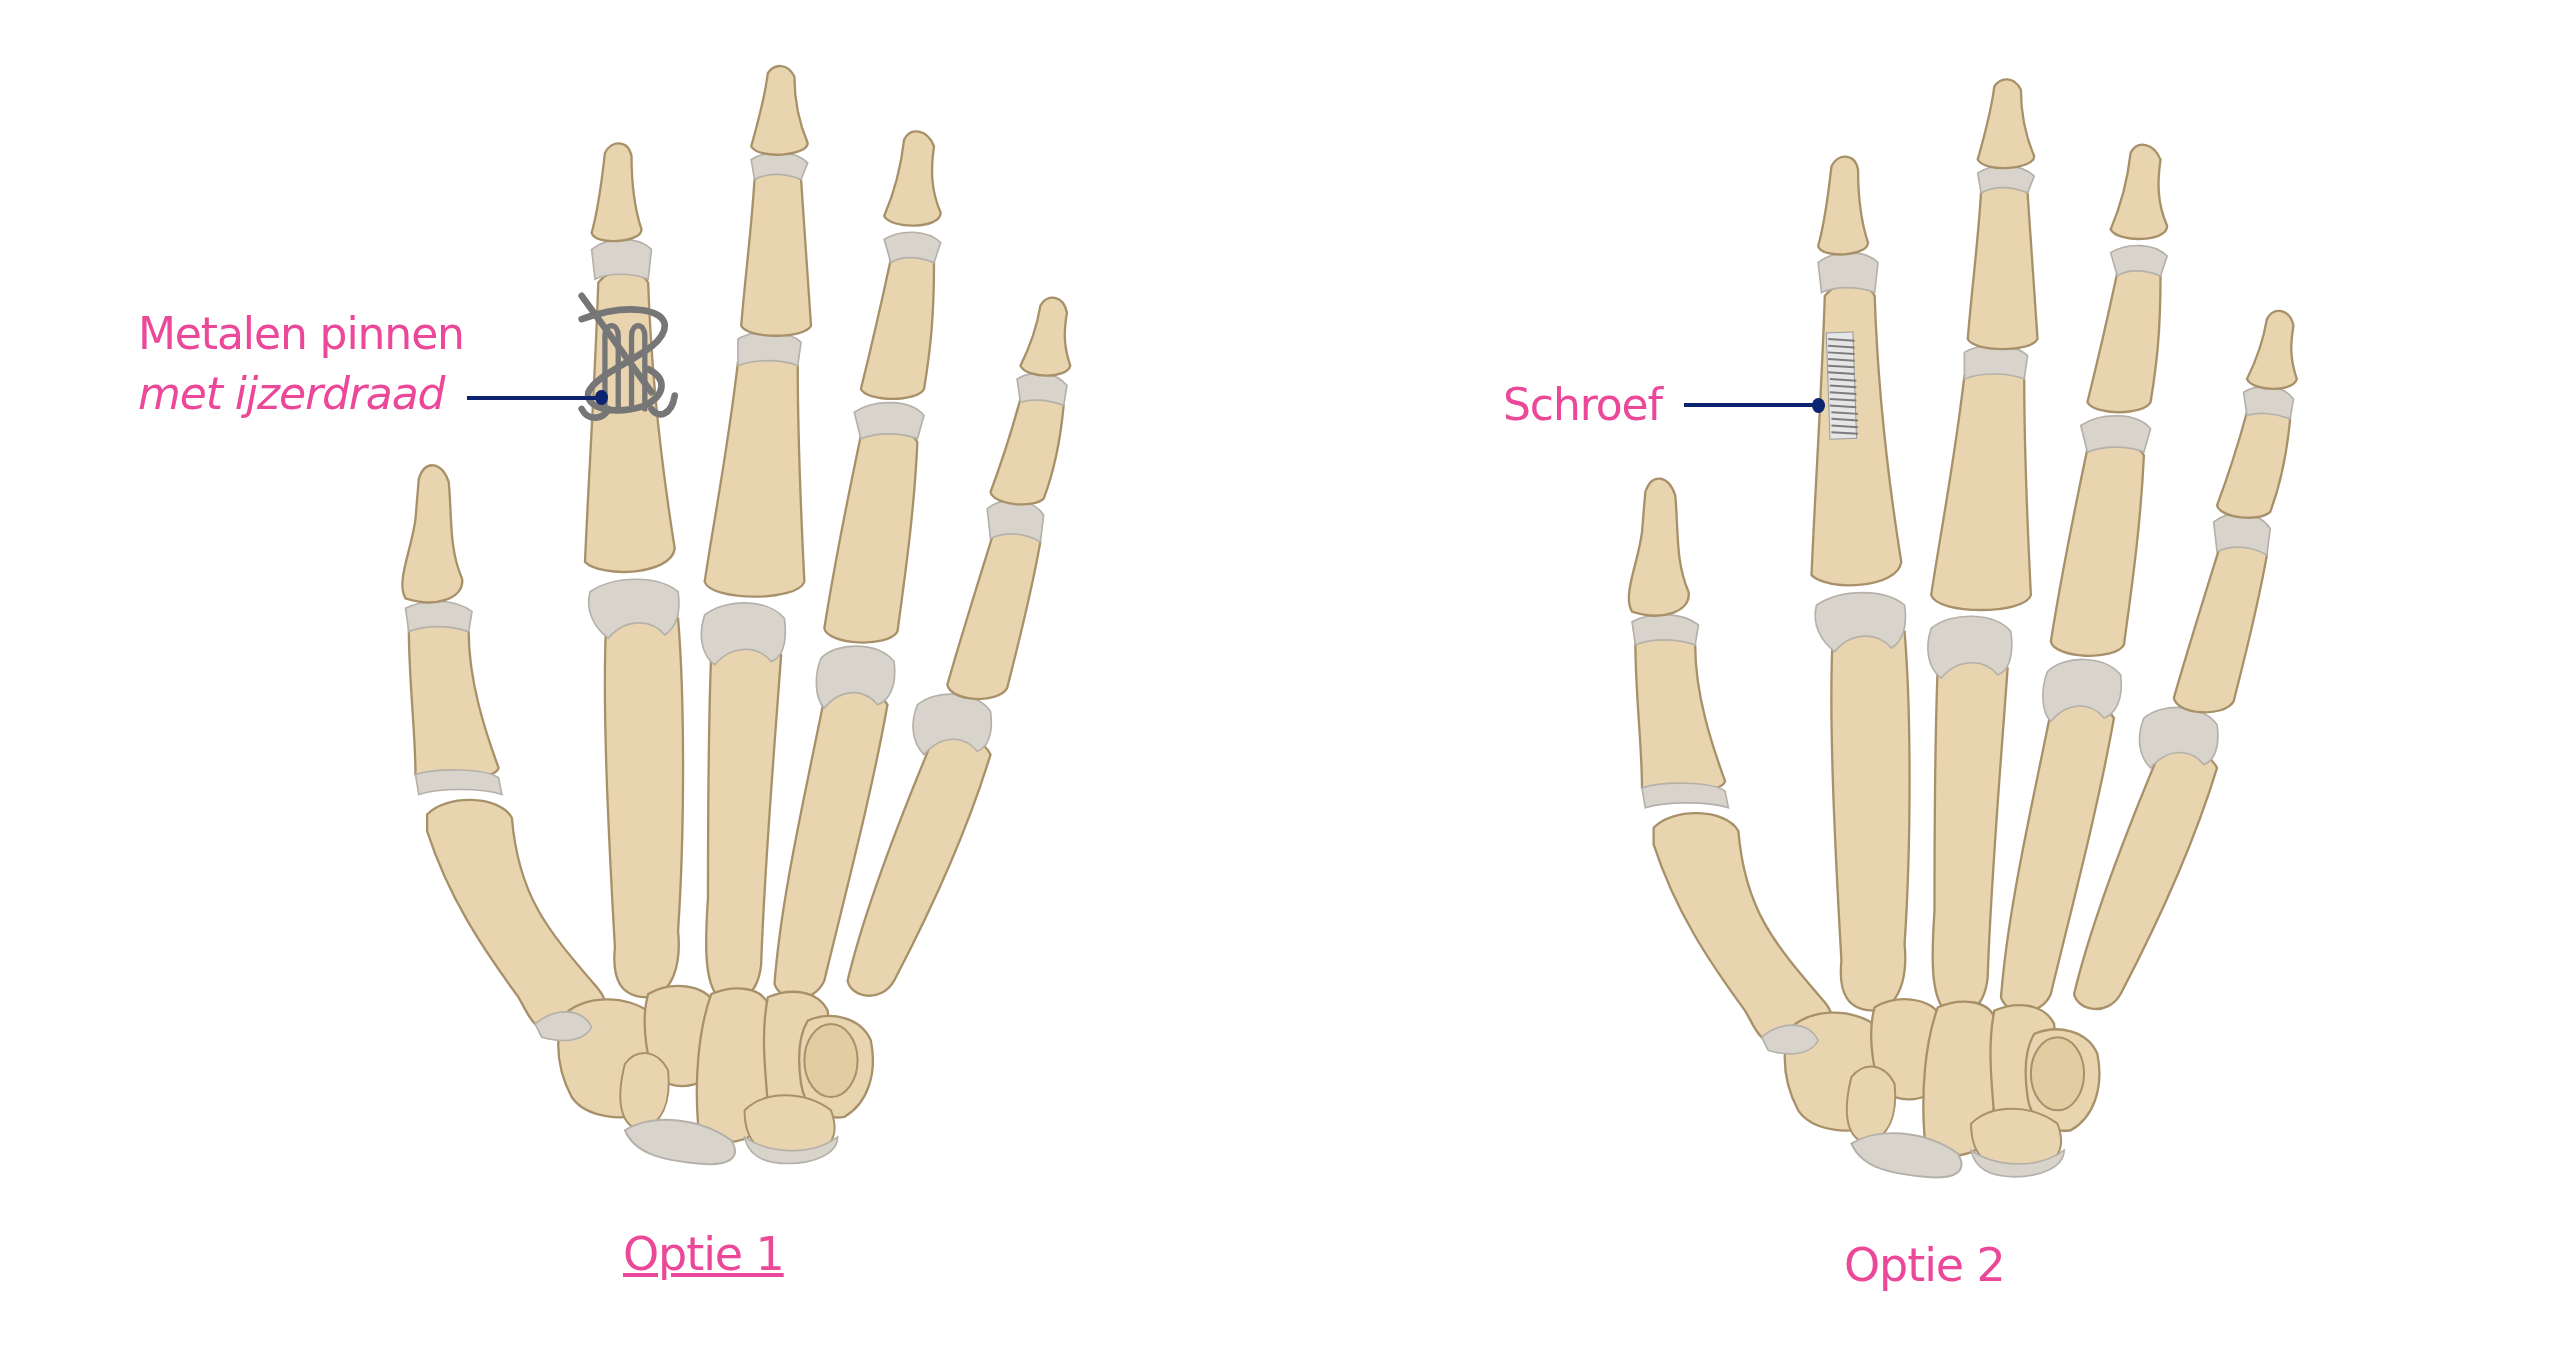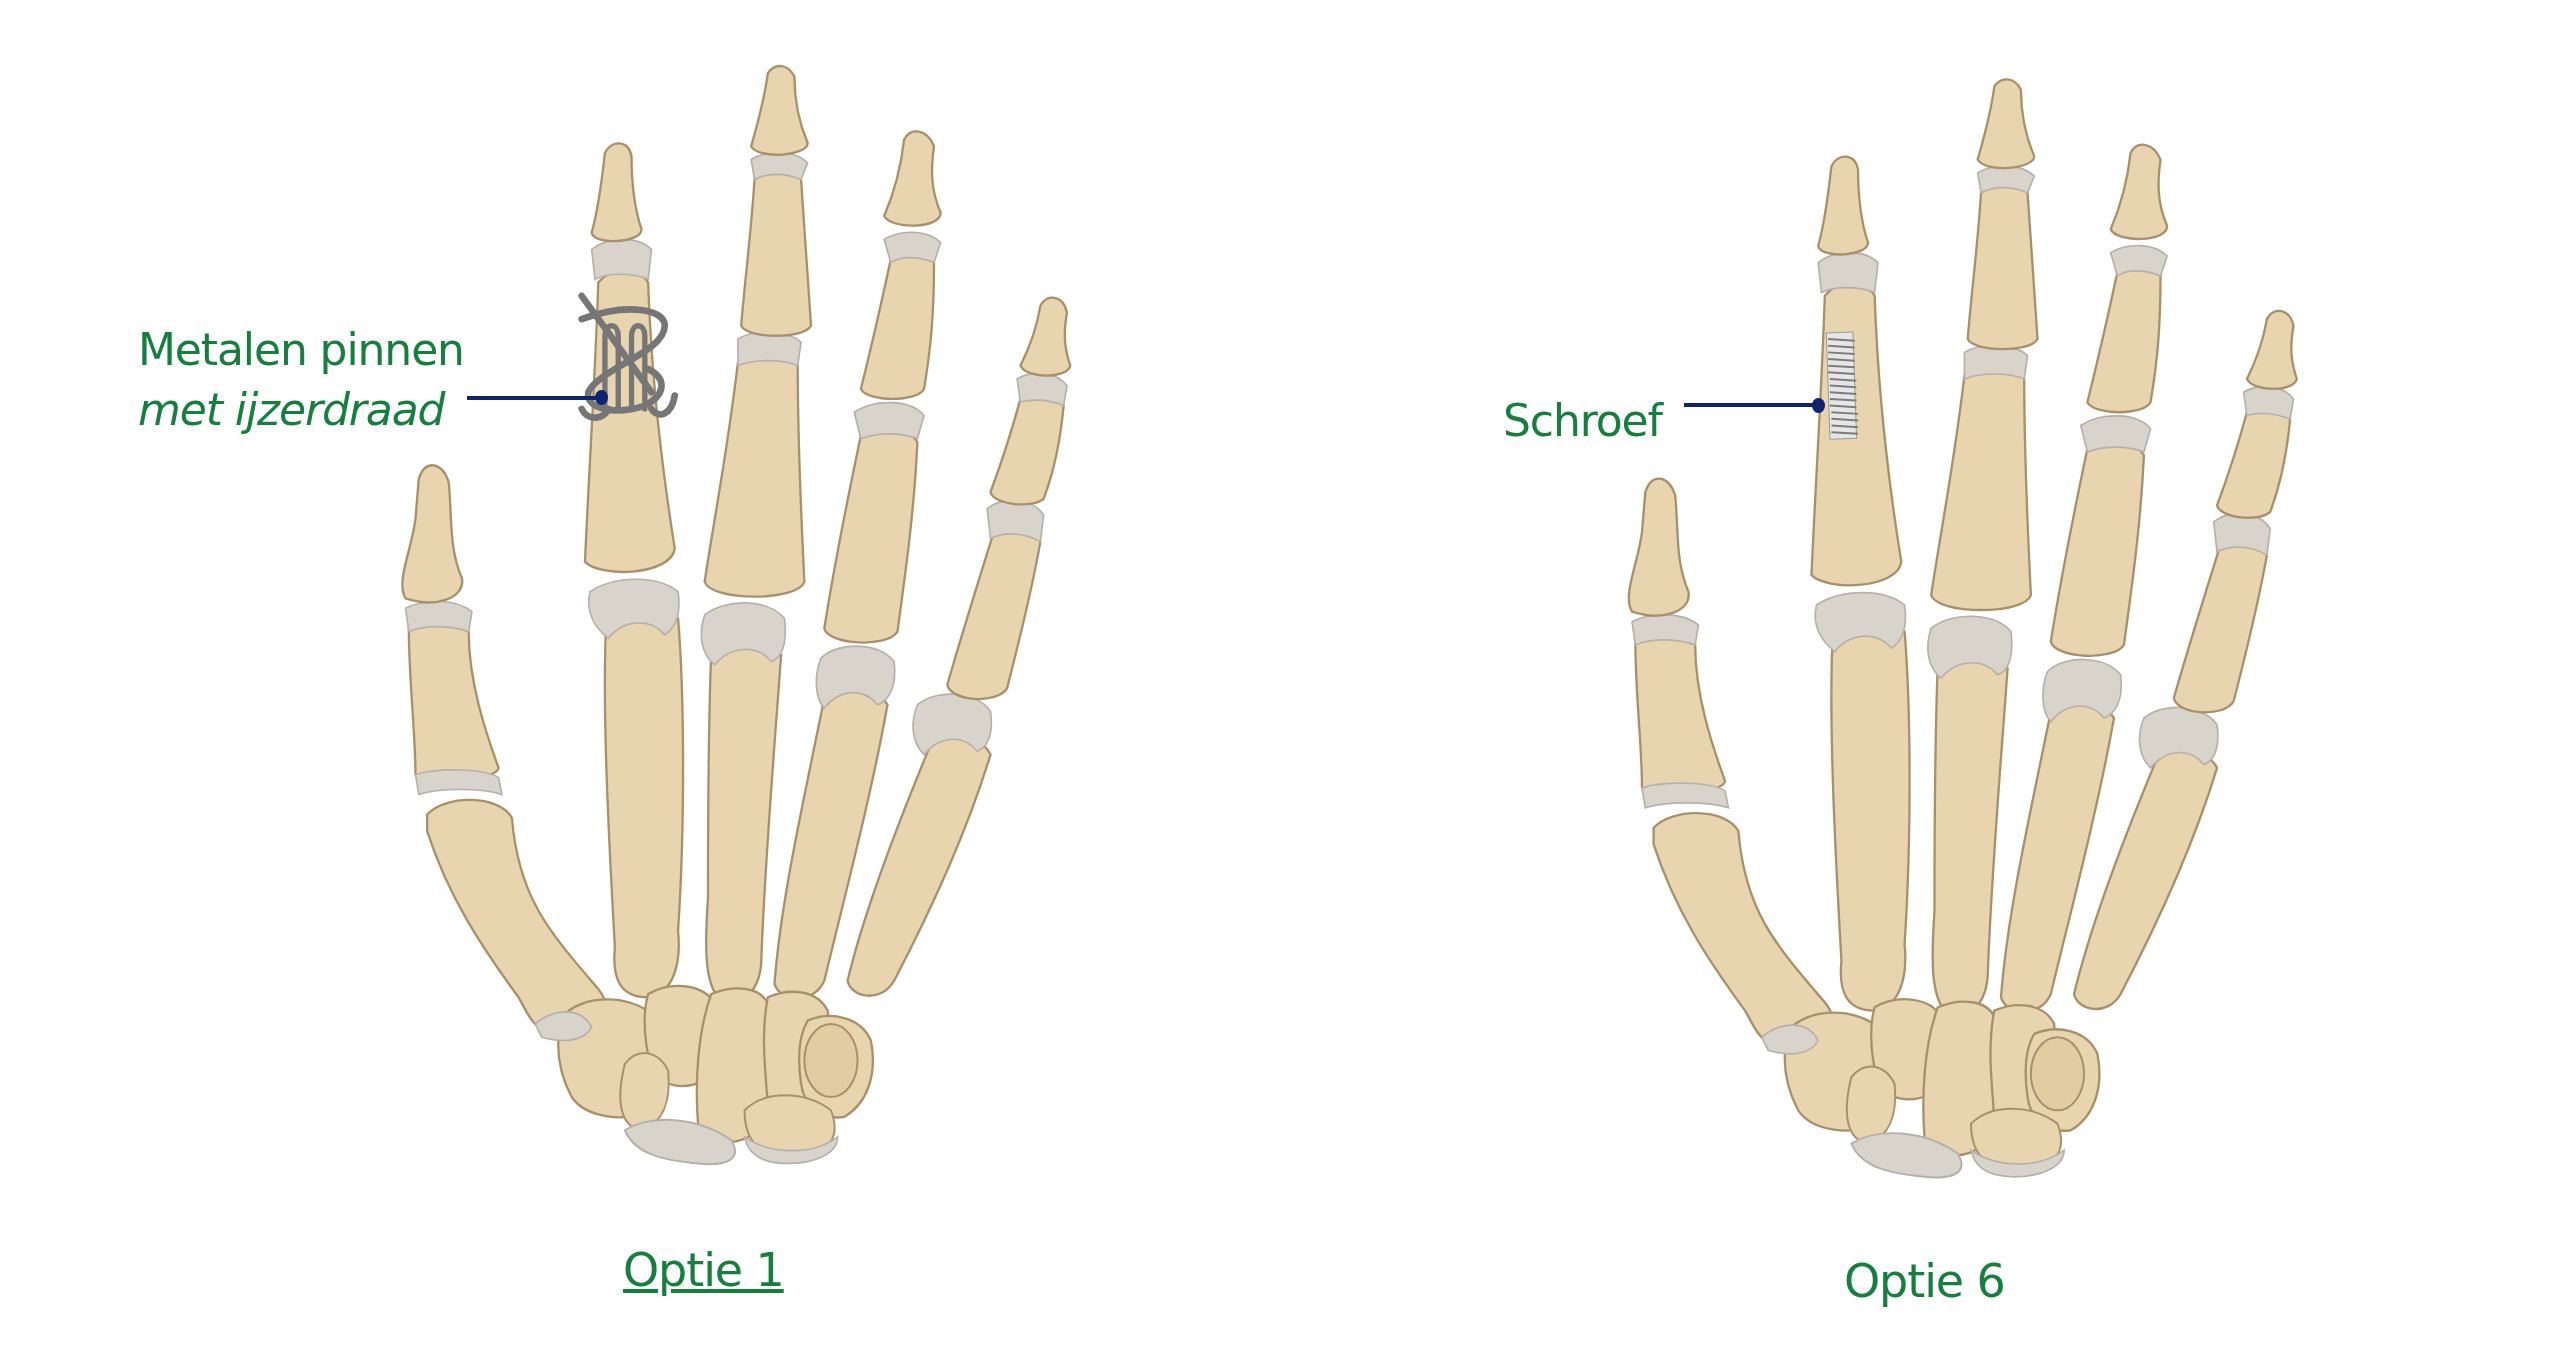--- a/index.html
+++ b/index.html
@@ -1,20 +1,20 @@
 <!DOCTYPE html>
 <html style="font-size:9px"><head>
 <meta charset="utf-8">
 <style>
   html, body { margin: 0; padding: 0; background: #ffffff; }
   body { width: 2576px; height: 1348px; position: relative; overflow: hidden;
          font-family: "DejaVu Sans", "Liberation Sans", sans-serif; }
   #art { position: absolute; left: 0; top: 0; width: 2576px; height: 1348px; }
-  .label { position: absolute; color: #15803d; font-family: "DejaVu Sans", sans-serif;
-           letter-spacing: -1.1px; white-space: nowrap; line-height: 1; margin-top: 16px; }
+  .label { position: absolute; color: #ec4899; font-family: "DejaVu Sans", sans-serif;
+           letter-spacing: -1.1px; white-space: nowrap; line-height: 1; }
   .callout-label { font-size: 44px; }
   .caption { font-size: 46px; }
   .leader { position: absolute; height: 4px; background: #0d2472; }
   .leader-dot { position: absolute; width: 12.5px; height: 15px; border-radius: 50%; background: #0d2472; }
 </style>
 </head>
 <body>
 
 <svg id="art" viewBox="0 0 1550 811" preserveAspectRatio="none" xmlns="http://www.w3.org/2000/svg">
   <defs>
@@ -133,14 +133,14 @@
 <div class="label callout-label" style="left:138px; top:312px;">Metalen pinnen</div>
 <div class="label callout-label" style="left:138px; top:372px;font-style:italic;">met ijzerdraad</div>
 <div class="leader" style="left:467px; top:396px; width:132px;"></div>
 <div class="leader-dot" style="left:595px; top:390px;"></div>
 
 <div class="label callout-label" style="left:1503px; top:383px;">Schroef</div>
 <div class="leader" style="left:1684px; top:403px; width:132px;"></div>
 <div class="leader-dot" style="left:1812px; top:398px;"></div>
 
 <div class="label caption" style="left:623px; top:1231px;text-decoration:underline;">Optie 1</div>
-<div class="label caption" style="left:1844px; top:1242px;">Optie 6</div>
+<div class="label caption" style="left:1844px; top:1242px;">Optie 2</div>
 
 
 </body></html>

